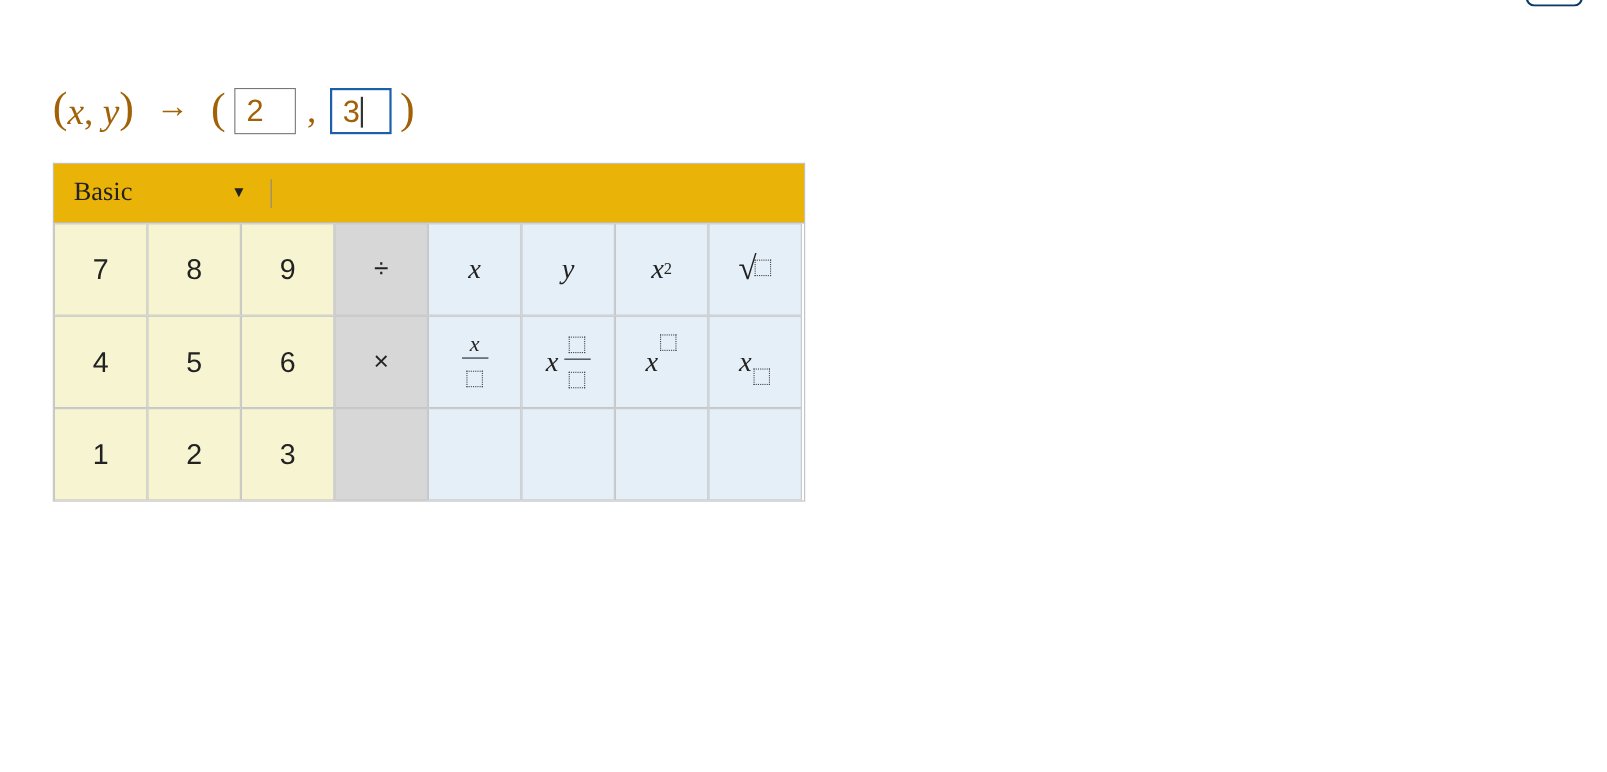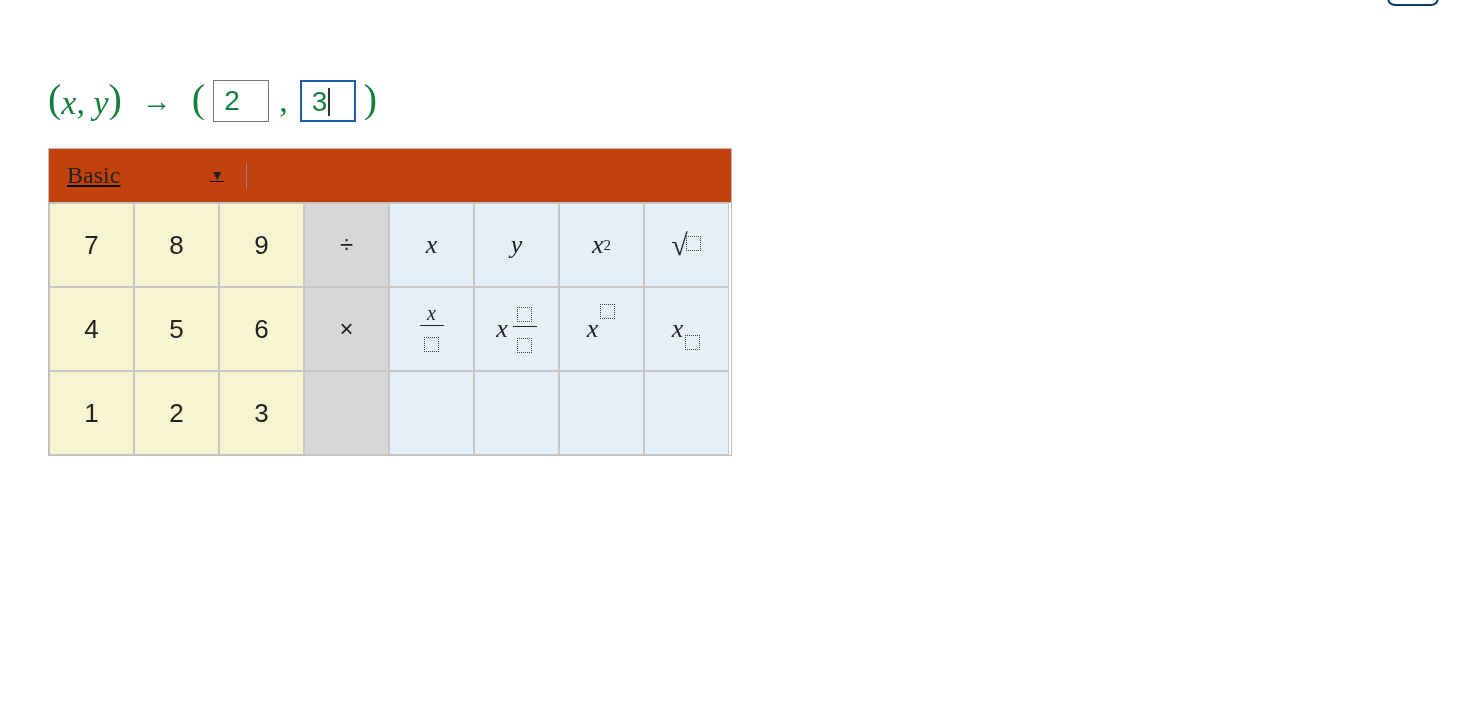--- a/index.html
+++ b/index.html
@@ -18,24 +18,24 @@
   }
   .question {
     font-size: 29px;
     color: #333;
     line-height: 1.55;
     max-width: 920px;
   }
   .equation-row {
     margin-top: 56px;
     display: flex;
-    align-items: center;
+    align-items: flex-start;
     font-family: "Times New Roman", Times, serif;
     font-size: 34px;
-    color: #15803d;
+    color: #a16207;
     gap: 10px;
   }
   .math-italic { font-style: italic; }
   .paren { font-size: 40px; line-height: 1; position: relative; top: -2px; }
   .arrow {
     font-size: 30px;
     margin: 0 10px;
   }
   .ans-box {
     display: inline-block;
@@ -66,23 +66,22 @@
 
   .keypad {
     margin-top: 26px;
     width: 684px;
     border: 1px solid #bfbfbf;
   }
   .kp-header {
     display: flex;
     align-items: center;
     border-bottom: 1px solid #bfbfbf;
-    background: #c2410c;
+    background: #eab308;
     height: 54px;
-    text-decoration: underline;
   }
   .kp-mode {
     display: flex;
     align-items: center;
     gap: 90px;
     padding: 0 18px;
     font-family: "Times New Roman", Times, serif;
     font-size: 24px;
     color: #222;
     cursor: pointer;

